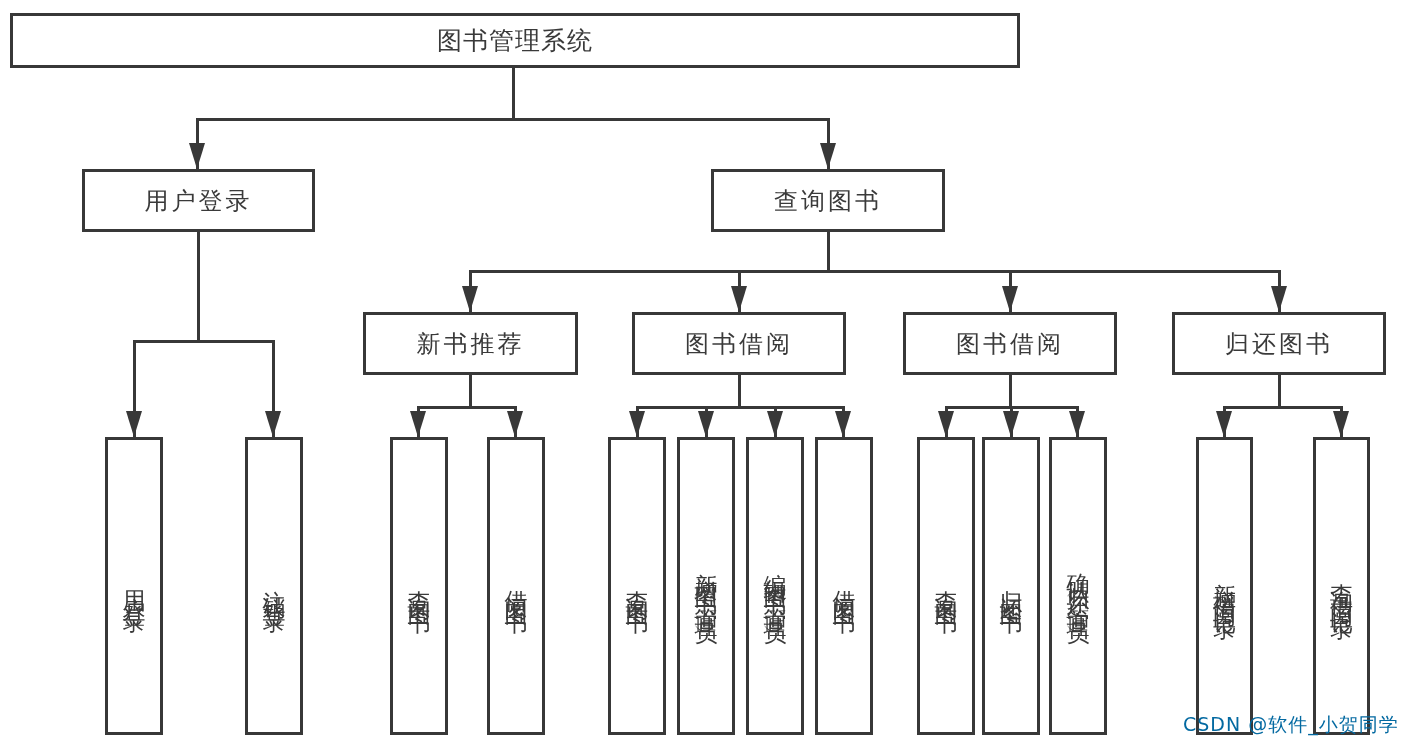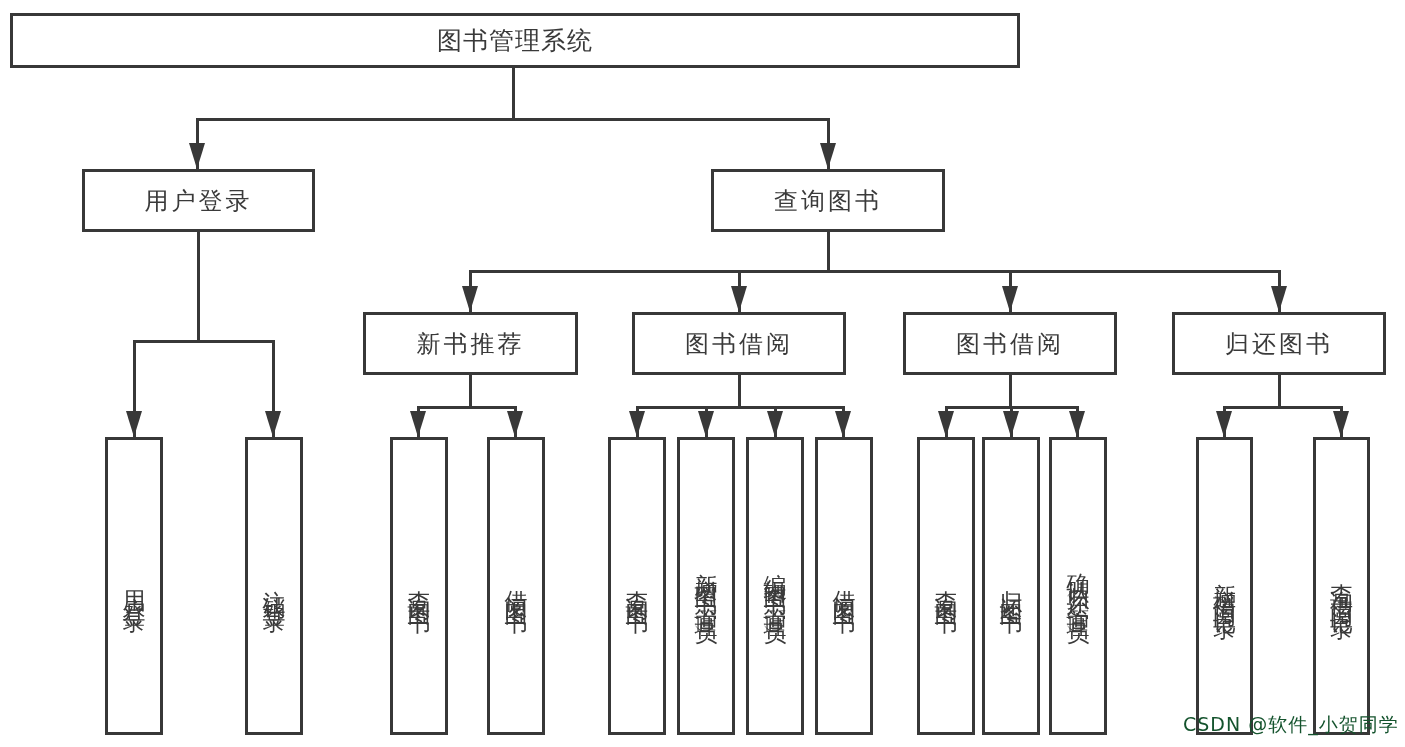--- a/index.html
+++ b/index.html
@@ -34,21 +34,21 @@
   .arrow{
     position:absolute;width:0;height:0;
     border-left:8px solid transparent;
     border-right:8px solid transparent;
     border-top:26px solid #383838;
   }
   .watermark{
     position:absolute;
     left:1183px;top:712px;
     font-size:19px;
-    color:#14532d;
+    color:#0369a1;
     letter-spacing:1px;
     z-index:10;
     white-space:nowrap;
   }
 </style>
 </head>
 <body>
 
 <div class="canvas">
 

